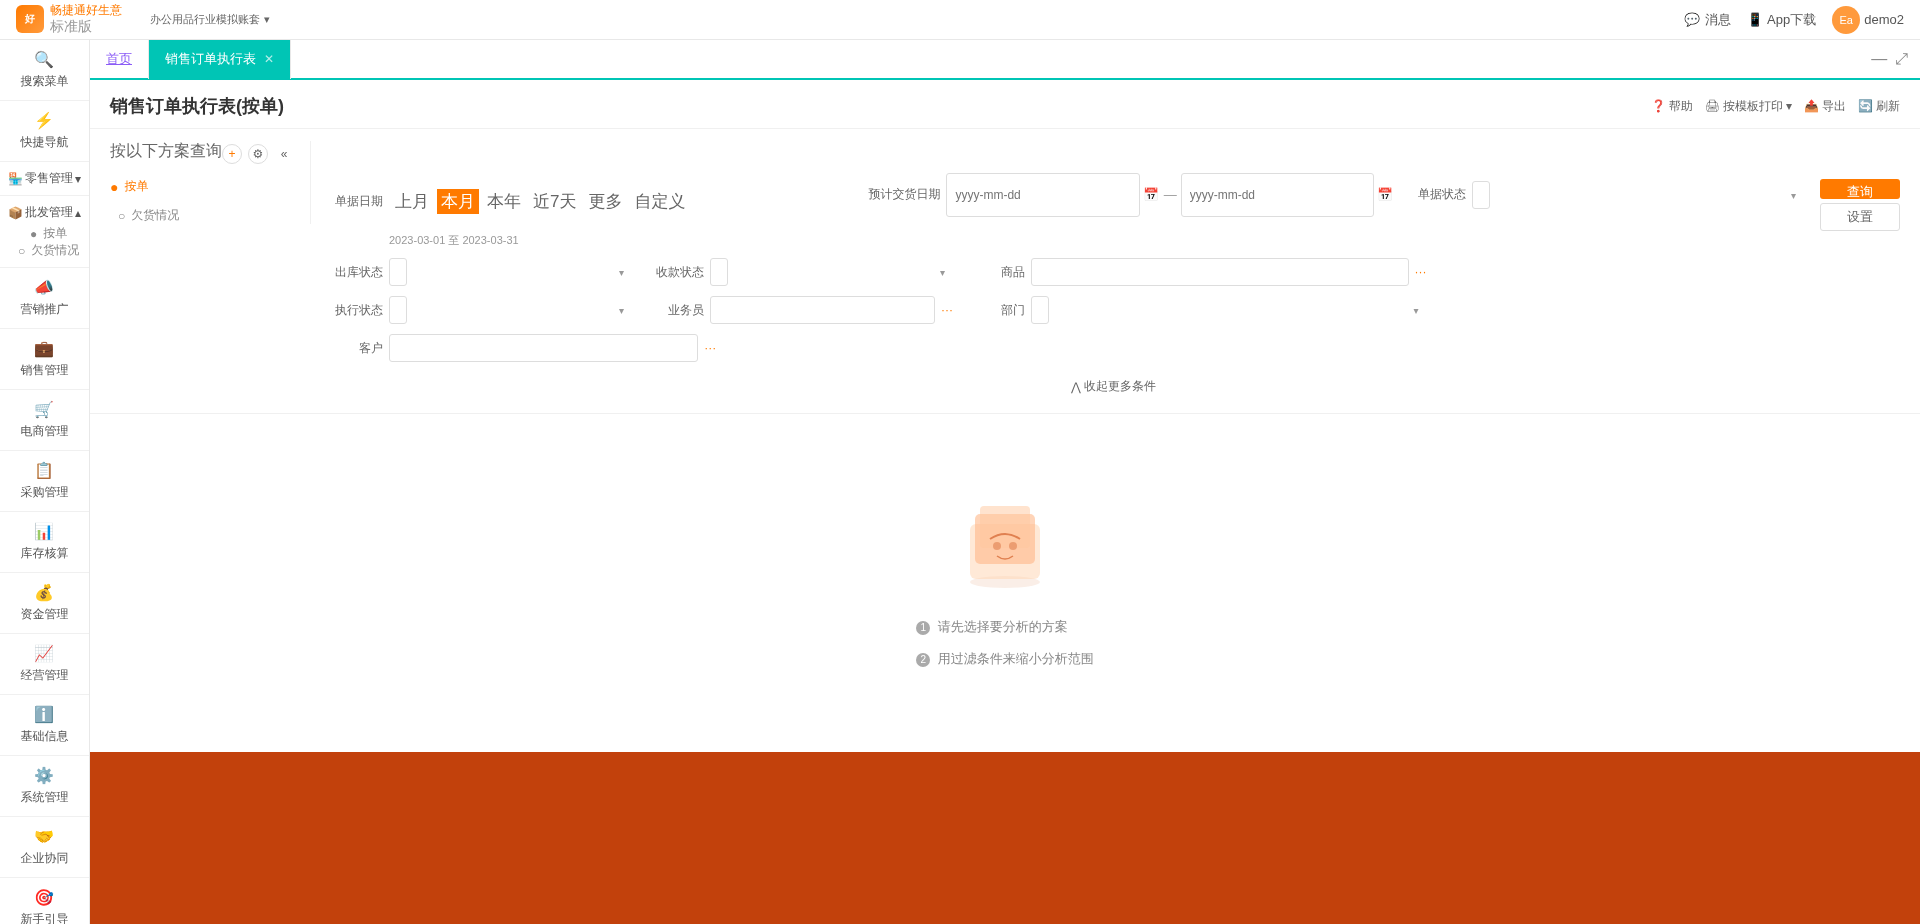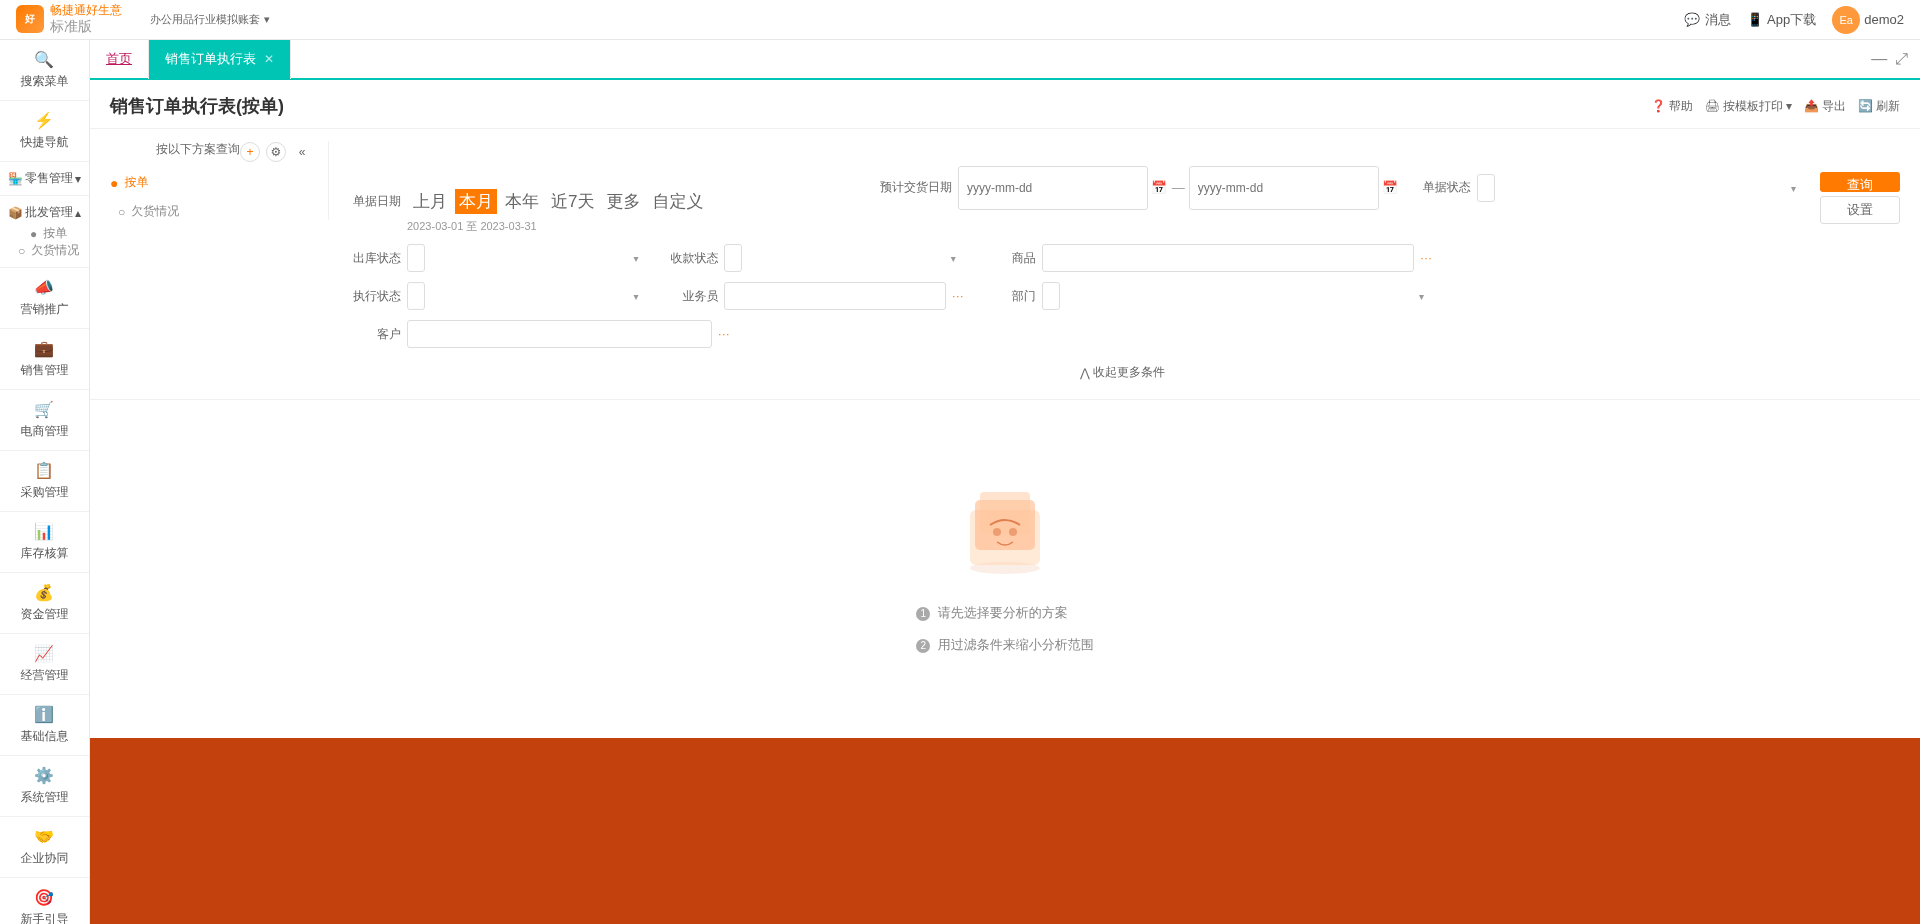--- a/index.html
+++ b/index.html
@@ -28,39 +28,39 @@
     .sidebar-section-title { display: flex; align-items: center; gap: 2px; font-size: 12px; color: #555; width: 100%; justify-content: center; }
 
     
     .content-area { flex: 1; display: flex; flex-direction: column; overflow: hidden; }
 
     
     .tab-bar { height: 40px; background: #fff; display: flex; align-items: center; border-bottom: 2px solid #00c5b5; flex-shrink: 0; }
     .tab-item { height: 40px; padding: 0 16px; display: flex; align-items: center; font-size: 13px; cursor: pointer; color: #555; border-right: 1px solid #e8e8e8; }
     .tab-item.active { background: #00c5b5; color: #fff; }
     .tab-item .close-btn { margin-left: 8px; font-size: 12px; cursor: pointer; opacity: 0.7; }
-    .tab-item.home { color: #be185d; text-decoration: underline; }
+    .tab-item.home { color: #8b5cf6; text-decoration: underline; }
     .tab-expand { margin-left: auto; display: flex; align-items: center; gap: 8px; padding: 0 12px; }
     .tab-expand-btn { font-size: 16px; cursor: pointer; color: #888; }
 
     
     .page-content { flex: 1; overflow-y: auto; background: #c2410c; }
     .page-inner { background: #fff; margin: 0; padding: 0; }
 
     
     .page-header { display: flex; align-items: center; justify-content: space-between; padding: 14px 20px 10px; background: #fff; border-bottom: 1px solid #f0f0f0; }
     .page-title { font-size: 18px; font-weight: bold; color: #333; }
     .page-actions { display: flex; align-items: center; gap: 12px; font-size: 12px; color: #666; }
     .page-actions span { display: flex; align-items: center; gap: 3px; cursor: pointer; }
 
     
     .filter-section { background: #fff; padding: 12px 20px; border-bottom: 1px solid #f0f0f0; }
     .filter-main-row { display: flex; align-items: flex-start; gap: 0; }
     .filter-left { display: flex; flex-direction: column; gap: 8px; min-width: 200px; border-right: 1px solid #f0f0f0; padding-right: 16px; margin-right: 16px; }
-    .filter-left-title { font-size: 12px; color: #666; margin-bottom: 4px; margin-left: 46px; }
+    .filter-left-title { font-size: 16px; color: #666; margin-bottom: 4px; }
     .filter-left-actions { display: flex; align-items: center; gap: 6px; }
     .filter-left-actions .add-btn { width: 20px; height: 20px; background: #fff; border: 1px solid #ddd; border-radius: 50%; display: flex; align-items: center; justify-content: center; cursor: pointer; font-size: 12px; color: #ff7a00; }
     .filter-left-actions .settings-btn { width: 20px; height: 20px; background: #fff; border: 1px solid #ddd; border-radius: 50%; display: flex; align-items: center; justify-content: center; cursor: pointer; font-size: 12px; color: #666; }
     .filter-left-actions .collapse-btn { width: 20px; height: 20px; display: flex; align-items: center; justify-content: center; cursor: pointer; font-size: 12px; color: #666; }
     .plan-item { display: flex; align-items: center; gap: 6px; cursor: pointer; font-size: 12px; }
     .plan-item .plan-icon { color: #ff7a00; font-size: 14px; }
     .plan-item .plan-label { color: #ff7a00; font-weight: 500; }
     .sub-item { display: flex; align-items: center; gap: 6px; cursor: pointer; font-size: 12px; color: #888; padding-left: 8px; }
     .sub-item .sub-icon { color: #888; font-size: 12px; }
 
@@ -272,21 +272,21 @@
               <div class="sub-item" style="margin-top:4px;">
                 <span class="sub-icon">○</span>
                 <span>欠货情况</span>
               </div>
             </div>
 
             <div class="filter-right">
 
               <div class="filter-row">
 
-                <div class="filter-field" style="flex:2; flex-direction:column; align-items:flex-start; gap:4px;margin-top:47px;">
+                <div class="filter-field" style="flex:2; flex-direction:column; align-items:flex-start; gap:18px;margin-top:47px;">
                   <div style="display:flex; align-items:center; gap:8px; width:100%;">
                     <span class="filter-label">单据日期</span>
                     <div class="date-tabs">
                       <span class="date-tab">上月</span>
                       <span class="date-tab active">本月</span>
                       <span class="date-tab">本年</span>
                       <span class="date-tab">近7天</span>
                       <span class="date-tab">更多</span>
                       <span class="date-tab">自定义</span>
                     </div>

